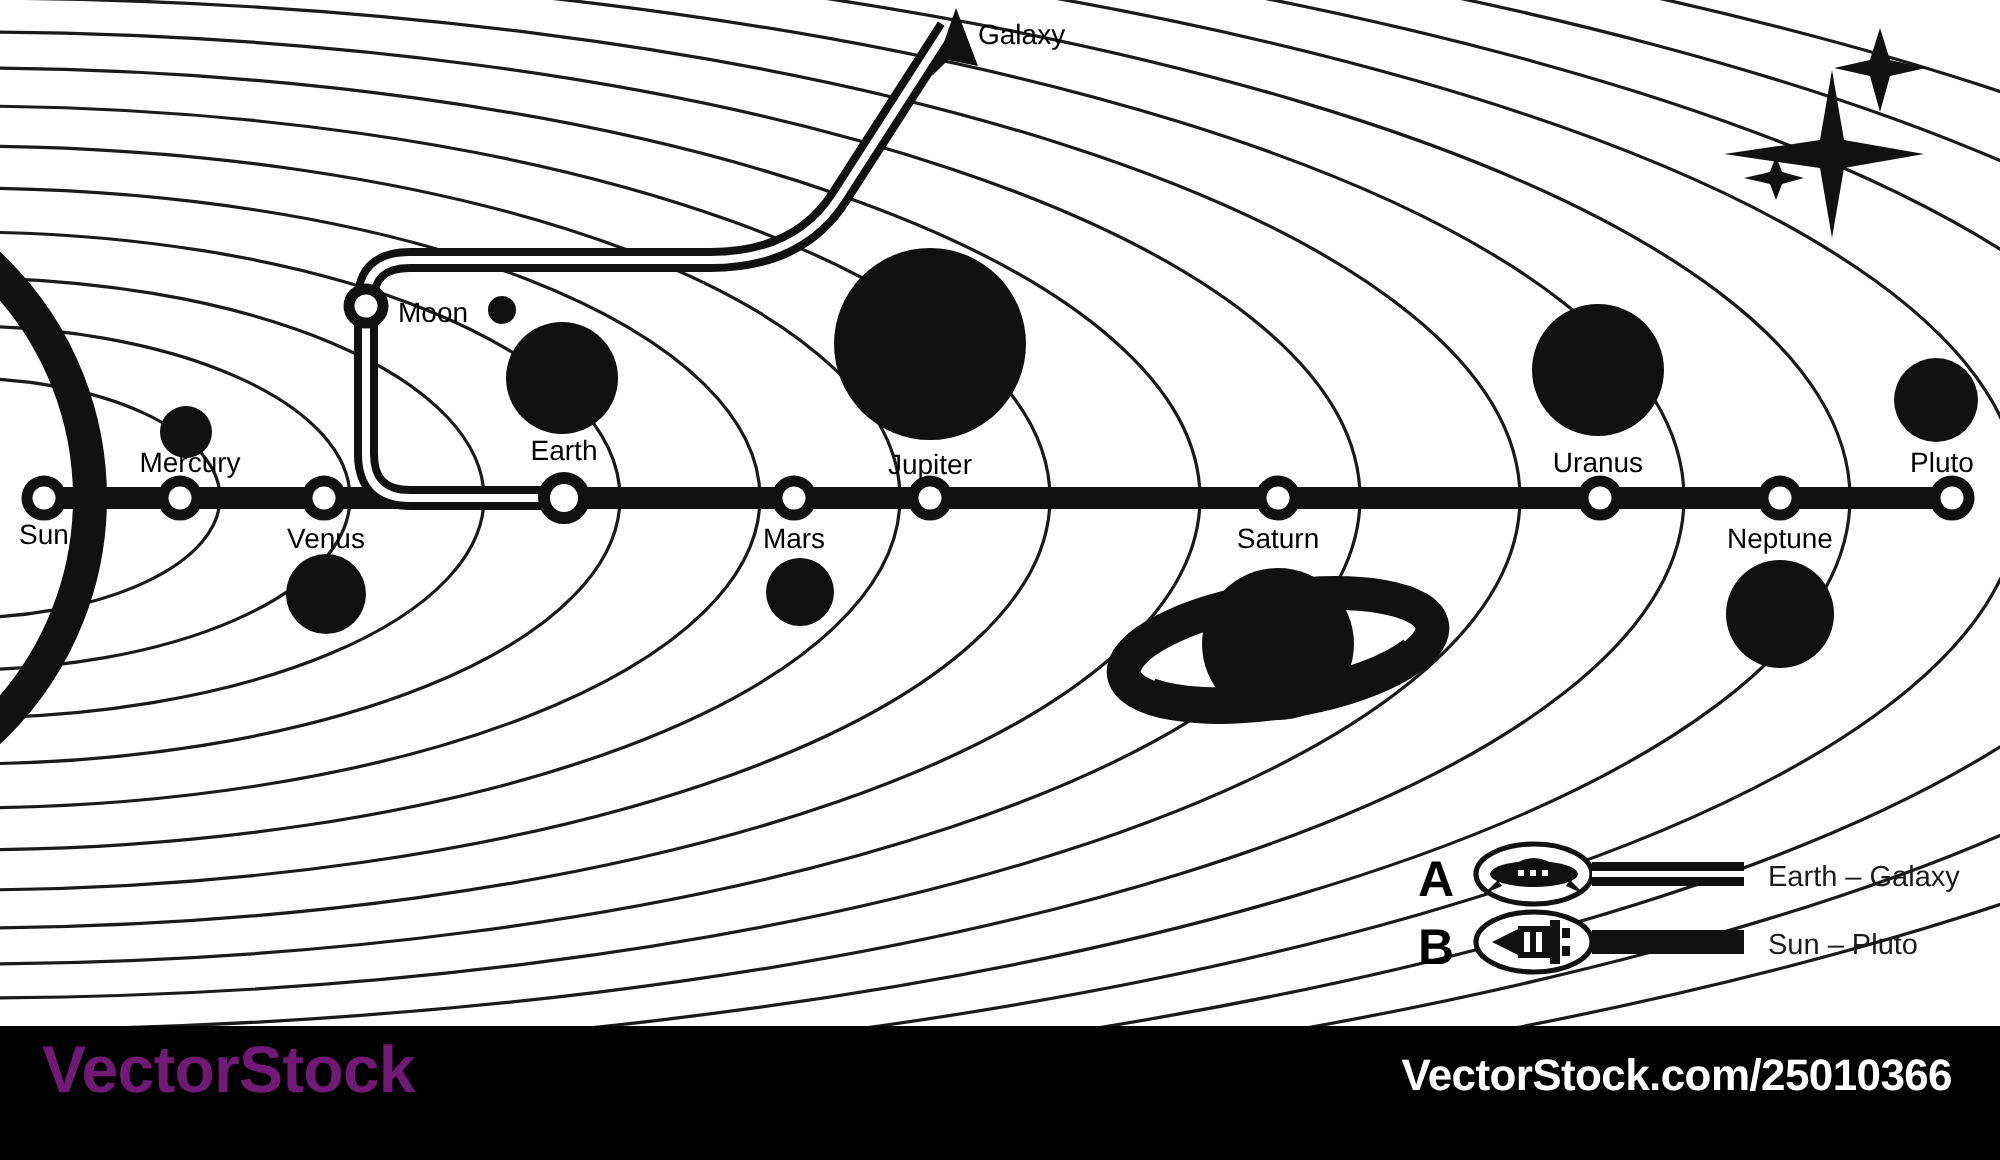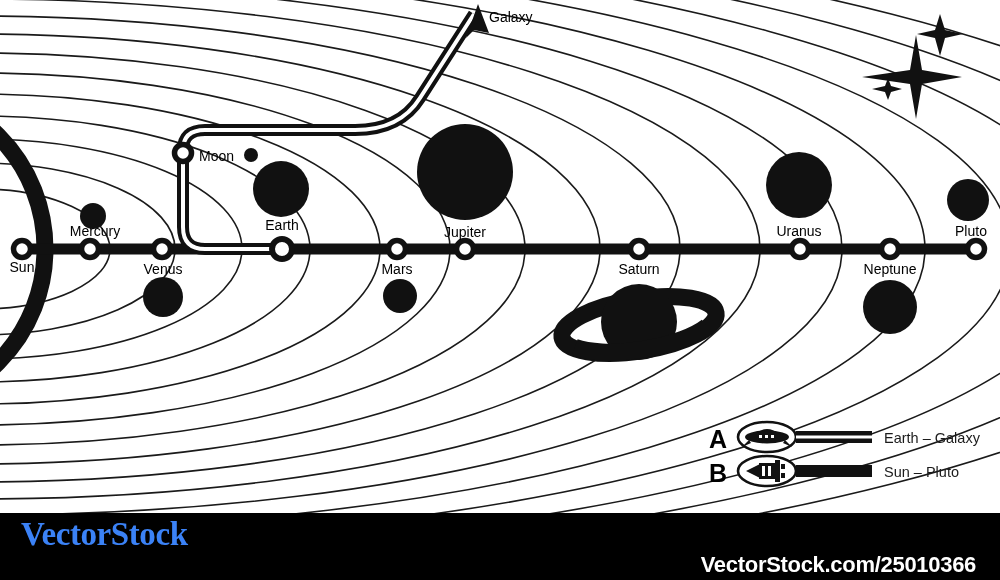--- a/index.html
+++ b/index.html
@@ -34,36 +34,35 @@
     font-size:14.5px;
     fill:#1b1b1b;
   }
   #footer{
     position:absolute;left:0;top:513px;
     width:1000px;height:67px;
     background:#000000;
   }
   #brand{
     position:absolute;left:21px;top:518px;
-    color:#3b82f6;
-    font-family:Liberation Serif, serif;
+    color:#701a75;
+    font-family:Liberation Sans, sans-serif;
     font-size:33px;
     font-weight:bold;
     letter-spacing:-0.4px;
     line-height:1;
   }
   #url{
     position:absolute;right:24px;top:527px;
     color:#ffffff;
     font-family:"Liberation Sans", sans-serif;
     font-size:22px;
     font-weight:bold;
     letter-spacing:-0.3px;
     line-height:1;
-    margin-top:27px;
   }
 </style>
 </head>
 <body>
 
 <div id="stage">
 
   <svg id="map-svg" viewBox="0 0 1000 513">
     <defs>
       <clipPath id="clipStage">

